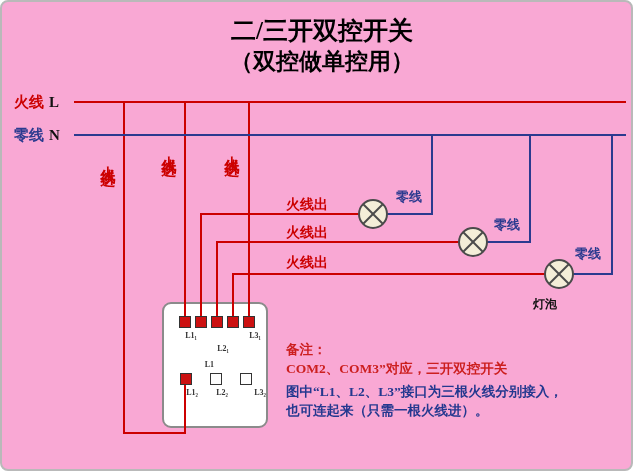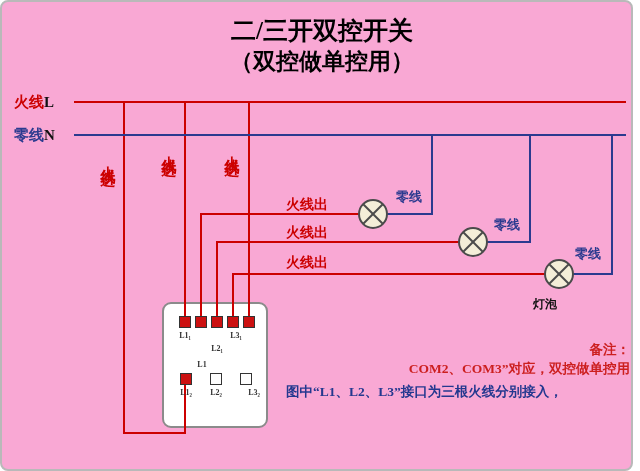--- a/index.html
+++ b/index.html
@@ -5,36 +5,36 @@
   html,body{margin:0;padding:0;background:#fff;}
   #stage{
     position:relative;width:633px;height:471px;background:#f9a8d4;
     border:2px solid #b9b9b9;border-radius:8px;box-sizing:border-box;
     font-family:Liberation Serif, serif;overflow:hidden;
   }
   .abs{position:absolute;}
   .title-line{width:640px;text-align:center;font-weight:bold;color:#000;}
   .t1{top:12px;left:0;font-size:25px;}
   .t2{top:44px;left:0;font-size:23px;}
-  .bus-label{display:flex;font-size:15px;font-weight:bold;align-items:center;}
+  .bus-label{display:flex;gap:5px;font-size:15px;font-weight:bold;align-items:center;}
   .red{color:#cc0000;}
   .navy{color:#2b3a8f;}
   .black{color:#111;}
   .vtext{writing-mode:vertical-rl;text-orientation:upright;letter-spacing:3px;
          font-size:15px;font-weight:bold;color:#cc0000;}
   .wire-label{font-size:14px;font-weight:bold;color:#cc0000;}
   .neutral-label{font-size:13px;font-weight:bold;color:#2b3a8f;}
   .bulb-label{font-size:12px;font-weight:bold;color:#111;}
   .switch-body{border:2px solid #8b8b8b;border-radius:9px;background:#fff;box-sizing:border-box;}
   .term{width:12px;height:12px;border:1px solid #333;box-sizing:border-box;}
   .term-red{background:#cc1111;}
   .term-white{background:#fdfdfd;}
-  .term-label{font-size:8px;color:#333;width:24px;text-align:center;font-weight:bold;}
+  .term-label{font-size:8px;color:#333;width:24px;text-align:right;font-weight:bold;}
   .notes{left:284px;top:338px;width:344px;font-size:13.5px;font-weight:bold;line-height:19px;}
-  .note-red{color:#cc1f1f;text-align:right;}
+  .note-red{color:#cc1f1f;}
   .note-blue{color:#24388f;}
   .note-gap{margin-top:4px;}
   svg{position:absolute;left:0;top:0;}
 </style>
 </head>
 <body>
 
 <div id="stage">
 
   <div class="abs title-line t1">二/三开双控开关</div>
@@ -104,31 +104,32 @@
   <div class="abs bulb-label" style="left:531px;top:294px;">灯泡</div>
 
   <div class="abs term term-red" style="left:177px;top:314px;"></div>
   <div class="abs term term-red" style="left:193px;top:314px;"></div>
   <div class="abs term term-red" style="left:209px;top:314px;"></div>
   <div class="abs term term-red" style="left:225px;top:314px;"></div>
   <div class="abs term term-red" style="left:241px;top:314px;"></div>
 
   <div class="abs term-label" style="left:171px;top:329px;">L1₁</div>
   <div class="abs term-label" style="left:203px;top:342px;">L2₁</div>
-  <div class="abs term-label" style="left:222px;top:329px;">L3₁</div>
+  <div class="abs term-label" style="left:235px;top:329px;">L3₁</div>
 
   <div class="abs term-label" style="left:172px;top:358px;margin-left:16px;">L1</div>
 
   <div class="abs term term-red" style="left:178px;top:371px;"></div>
   <div class="abs term term-white" style="left:208px;top:371px;"></div>
   <div class="abs term term-white" style="left:238px;top:371px;"></div>
 
   <div class="abs term-label" style="left:172px;top:386px;">L1₂</div>
   <div class="abs term-label" style="left:202px;top:386px;">L2₂</div>
   <div class="abs term-label" style="left:232px;top:386px;margin-left:8px;">L3₂</div>
 
   <div class="abs notes">
     <div class="note-red">备注：</div>
-    <div class="note-red">COM2、COM3”对应，双控做单控用</div>
+    <div class="note-red">COM2、COM3”对应，三开双控开关</div>
     <div class="note-blue note-gap">图中“L1、L2、L3”接口为三根火线分别接入，</div>
+    <div class="note-blue">也可连起来（只需一根火线进）。</div>
   </div>
 
 </div>
 
 </body></html>

